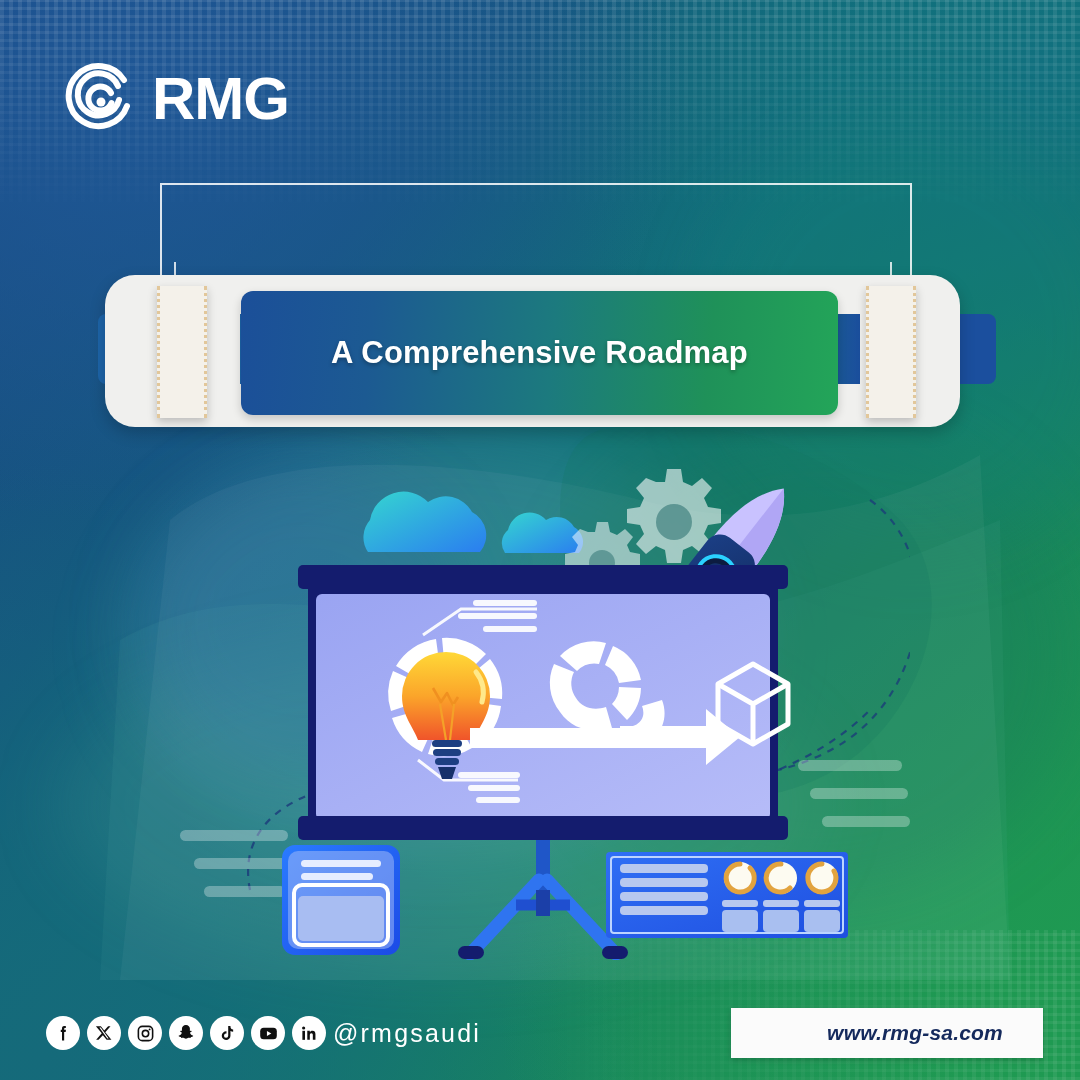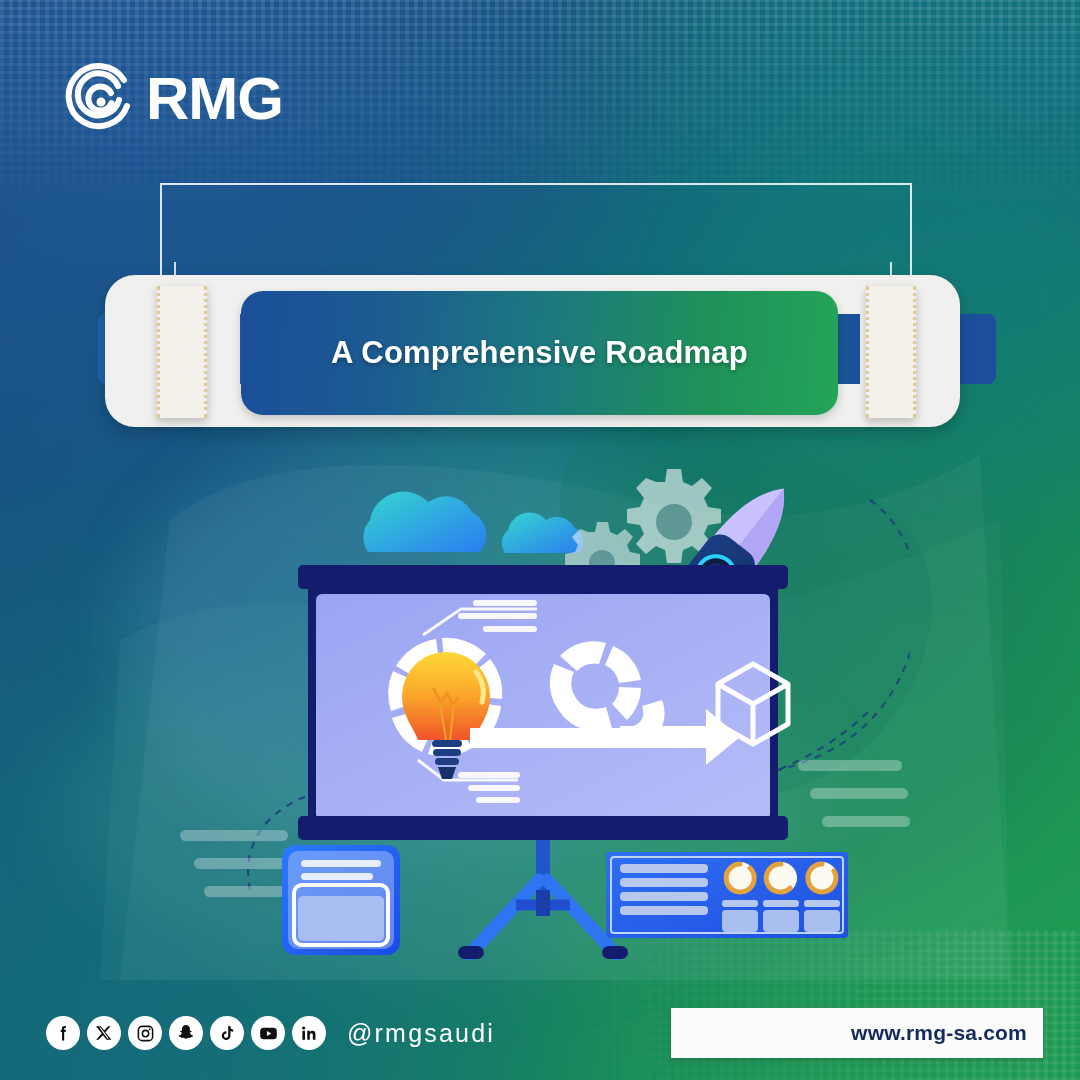--- a/index.html
+++ b/index.html
@@ -34,21 +34,21 @@
     opacity:.6;
   }
   .blob{position:absolute;border-radius:50%;filter:blur(34px);}
   .b1{left:120px;top:430px;width:640px;height:430px;background:rgba(120,195,215,.17);}
   .b2{left:560px;top:420px;width:520px;height:470px;background:rgba(25,120,90,.30);}
   .b3{left:60px;top:640px;width:760px;height:330px;background:rgba(90,175,160,.16);}
   .b4{left:700px;top:120px;width:420px;height:430px;background:rgba(20,130,120,.22);}
   .b5{left:140px;top:470px;width:330px;height:300px;background:rgba(40,100,170,.26);}
 
   
-  .logo{position:absolute;left:64px;top:62px;display:flex;align-items:center;gap:8px;}
+  .logo{position:absolute;left:64px;top:62px;display:flex;align-items:center;gap:14px;}
   .logo .wm{color:#fff;font-size:60px;font-weight:800;letter-spacing:-1px;line-height:1;}
 
   
   .title-frame{
     position:absolute;left:160px;top:183px;width:752px;height:112px;
     border:2px solid rgba(255,255,255,.85);border-bottom:none;
   }
   .title-text{
     position:absolute;left:160px;top:200px;width:752px;
     text-align:center;color:#fff;font-size:40px;font-weight:800;letter-spacing:.3px;
@@ -58,21 +58,21 @@
   
   .band-l{position:absolute;left:98px;top:314px;width:180px;height:70px;background:#1d64a8;border-radius:8px 0 0 8px;}
   .band-r{position:absolute;left:800px;top:314px;width:196px;height:70px;background:#1b4f9e;border-radius:0 8px 8px 0;}
   .band-mid{position:absolute;left:240px;top:314px;width:620px;height:70px;
     background:linear-gradient(90deg,#1d64a8 0%,#157a86 45%,#12855f 75%,#1b4f9e 100%);}
   .frame{
     position:absolute;left:105px;top:275px;width:855px;height:152px;
     background:#f0f0ee;border-radius:30px;box-shadow:0 6px 16px rgba(0,0,0,.20);
   }
   .sub-banner{
-    position:absolute;left:241px;top:291px;width:597px;height:124px;border-radius:22px;
+    position:absolute;left:241px;top:291px;width:597px;height:124px;border-radius:12px;
     background:linear-gradient(95deg,#1b4f99 0%,#1c5a92 22%,#1c7a7e 52%,#1f9159 78%,#23a559 100%);
     display:flex;flex-direction:column;align-items:center;justify-content:center;
     box-shadow:0 4px 10px rgba(0,0,0,.18);
   }
   .sub-banner span{
     color:#fff;font-size:31px;font-weight:800;line-height:1.32;letter-spacing:.2px;
     text-shadow:0 2px 4px rgba(0,0,0,.30);
   }
   .tab{
     position:absolute;top:286px;width:50px;height:132px;background:#f4f1ea;
@@ -86,25 +86,26 @@
   
   .illo{position:absolute;left:170px;top:460px;width:740px;height:500px;}
 
   
   .footer{position:absolute;left:0;bottom:0;width:100%;height:96px;}
   .social{position:absolute;left:46px;bottom:30px;display:flex;align-items:center;gap:7px;}
   .sicon{
     width:34px;height:34px;border-radius:50%;background:#fff;
     display:flex;align-items:center;justify-content:center;flex:0 0 auto;
   }
-  .handle{margin-left:14px;color:#fff;font-size:25px;letter-spacing:2.2px;font-weight:400;}
+  .handle{color:#fff;font-size:25px;letter-spacing:2.2px;font-weight:400;}
   .urlbox{
-    position:absolute;right:37px;bottom:22px;width:372px;height:50px;background:#fbfbfb;
-    display:flex;align-items:center;justify-content:flex-end;padding-right:16px;
+    position:absolute;right:37px;bottom:22px;width:312px;height:50px;background:#fbfbfb;
+    display:flex;align-items:center;justify-content:flex-end;padding-right:40px;
     box-shadow:0 2px 6px rgba(0,0,0,.18);
+    font-style:italic;
   }
   .urlbox span{color:#14295c;font-size:21px;font-weight:600;letter-spacing:.2px;}
 </style>
 </head>
 <body>
 
 <div class="stage">
 
   <div class="blob b1"></div>
   <div class="blob b2"></div>

